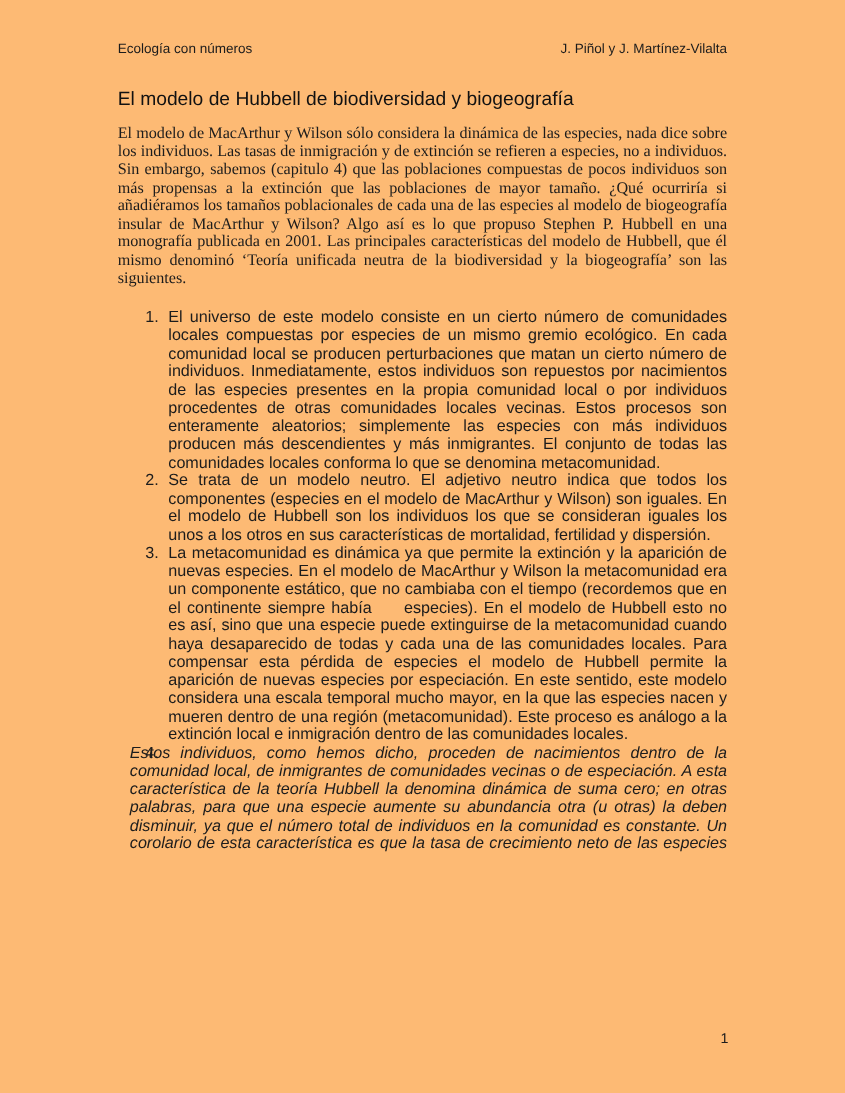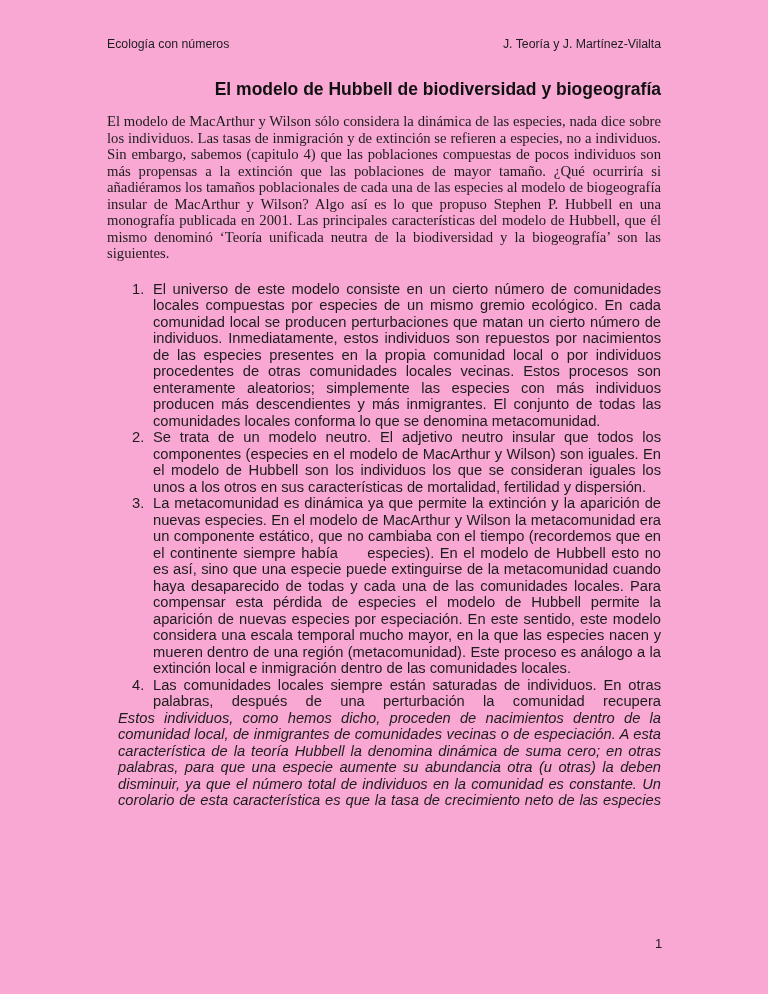--- a/index.html
+++ b/index.html
@@ -1,41 +1,40 @@
 <!DOCTYPE html>
 <html lang="es"><head>
 <meta charset="utf-8">
 <style>
   html, body { margin: 0; padding: 0; background: #ffffff; }
   .page {
     position: relative;
     width: 768px;
     height: 994px;
     box-sizing: border-box;
-    background: #f9a8d4;
+    background: #fdba74;
     color: #1c1c1c;
     font-family: "Liberation Sans", "DejaVu Sans", sans-serif;
     font-size: 14.7px;
     line-height: 16.5px;
     padding: 37px 107px 0 107px;
     overflow: hidden;
   }
   .header {
     display: flex;
     justify-content: space-between;
     font-size: 12.3px;
     line-height: 14px;
   }
   .title {
     margin: 28px 0 0 0;
     font-size: 17.5px;
     line-height: 20px;
-    font-weight: bold;
+    font-weight: normal;
     color: #111111;
-    text-align: right;
   }
   .intro {
     margin: 14px 0 0 0;
     text-align: justify;
     text-justify: inter-word;
     font-family: Liberation Serif, serif;
   }
   ol.hlist {
     list-style: none;
     margin: 19px 0 0 0;
@@ -71,47 +70,46 @@
     font-size: 13px;
   }
 </style>
 </head>
 <body>
 
 <div class="page">
 
   <div class="header">
     <span>Ecología con números</span>
-    <span>J. Teoría y J. Martínez-Vilalta</span>
+    <span>J. Piñol y J. Martínez-Vilalta</span>
   </div>
 
   <h1 class="title">El modelo de Hubbell de biodiversidad y biogeografía</h1>
 
   <p class="intro">El modelo de MacArthur y Wilson sólo considera la dinámica de las especies, nada dice sobre los individuos. Las tasas de inmigración y de extinción se refieren a especies, no a individuos. Sin embargo, sabemos (capitulo 4) que las poblaciones compuestas de pocos individuos son más propensas a la extinción que las poblaciones de mayor tamaño. ¿Qué ocurriría si añadiéramos los tamaños poblacionales de cada una de las especies al modelo de biogeografía insular de MacArthur y Wilson? Algo así es lo que propuso Stephen P. Hubbell en una monografía publicada en 2001. Las principales características del modelo de Hubbell, que él mismo denominó ‘Teoría unificada neutra de la biodiversidad y la biogeografía’ son las siguientes.</p>
 
   <ol class="hlist">
 
     <li>
       <span class="num">1.</span>
       <span>El universo de este modelo consiste en un cierto número de comunidades locales compuestas por especies de un mismo gremio ecológico. En cada comunidad local se producen perturbaciones que matan un cierto número de individuos. Inmediatamente, estos individuos son repuestos por nacimientos de las especies presentes en la propia comunidad local o por individuos procedentes de otras comunidades locales vecinas. Estos procesos son enteramente aleatorios; simplemente las especies con más individuos producen más descendientes y más inmigrantes. El conjunto de todas las comunidades locales conforma lo que se denomina metacomunidad.</span>
     </li>
 
     <li>
       <span class="num">2.</span>
-      <span>Se trata de un modelo neutro. El adjetivo neutro insular que todos los componentes (especies en el modelo de MacArthur y Wilson) son iguales. En el modelo de Hubbell son los individuos los que se consideran iguales los unos a los otros en sus características de mortalidad, fertilidad y dispersión.</span>
+      <span>Se trata de un modelo neutro. El adjetivo neutro indica que todos los componentes (especies en el modelo de MacArthur y Wilson) son iguales. En el modelo de Hubbell son los individuos los que se consideran iguales los unos a los otros en sus características de mortalidad, fertilidad y dispersión.</span>
     </li>
 
     <li>
       <span class="num">3.</span>
       <span>La metacomunidad es dinámica ya que permite la extinción y la aparición de nuevas especies. En el modelo de MacArthur y Wilson la metacomunidad era un componente estático, que no cambiaba con el tiempo (recordemos que en el continente siempre había  especies). En el modelo de Hubbell esto no es así, sino que una especie puede extinguirse de la metacomunidad cuando haya desaparecido de todas y cada una de las comunidades locales. Para compensar esta pérdida de especies el modelo de Hubbell permite la aparición de nuevas especies por especiación. En este sentido, este modelo considera una escala temporal mucho mayor, en la que las especies nacen y mueren dentro de una región (metacomunidad). Este proceso es análogo a la extinción local e inmigración dentro de las comunidades locales.</span>
     </li>
 
     <li>
       <span class="num">4.</span>
-      <div class="jlast">Las comunidades locales siempre están saturadas de individuos. En otras palabras, después de una perturbación la comunidad recupera</div>
       <div class="outdent jlast">Estos individuos, como hemos dicho, proceden de nacimientos dentro de la comunidad local, de inmigrantes de comunidades vecinas o de especiación. A esta característica de la teoría Hubbell la denomina dinámica de suma cero; en otras palabras, para que una especie aumente su abundancia otra (u otras) la deben disminuir, ya que el número total de individuos en la comunidad es constante. Un corolario de esta característica es que la tasa de crecimiento neto de las especies</div>
     </li>
 
   </ol>
 
   <div class="pagenum">1</div>
 
 </div>
 
 </body></html>

